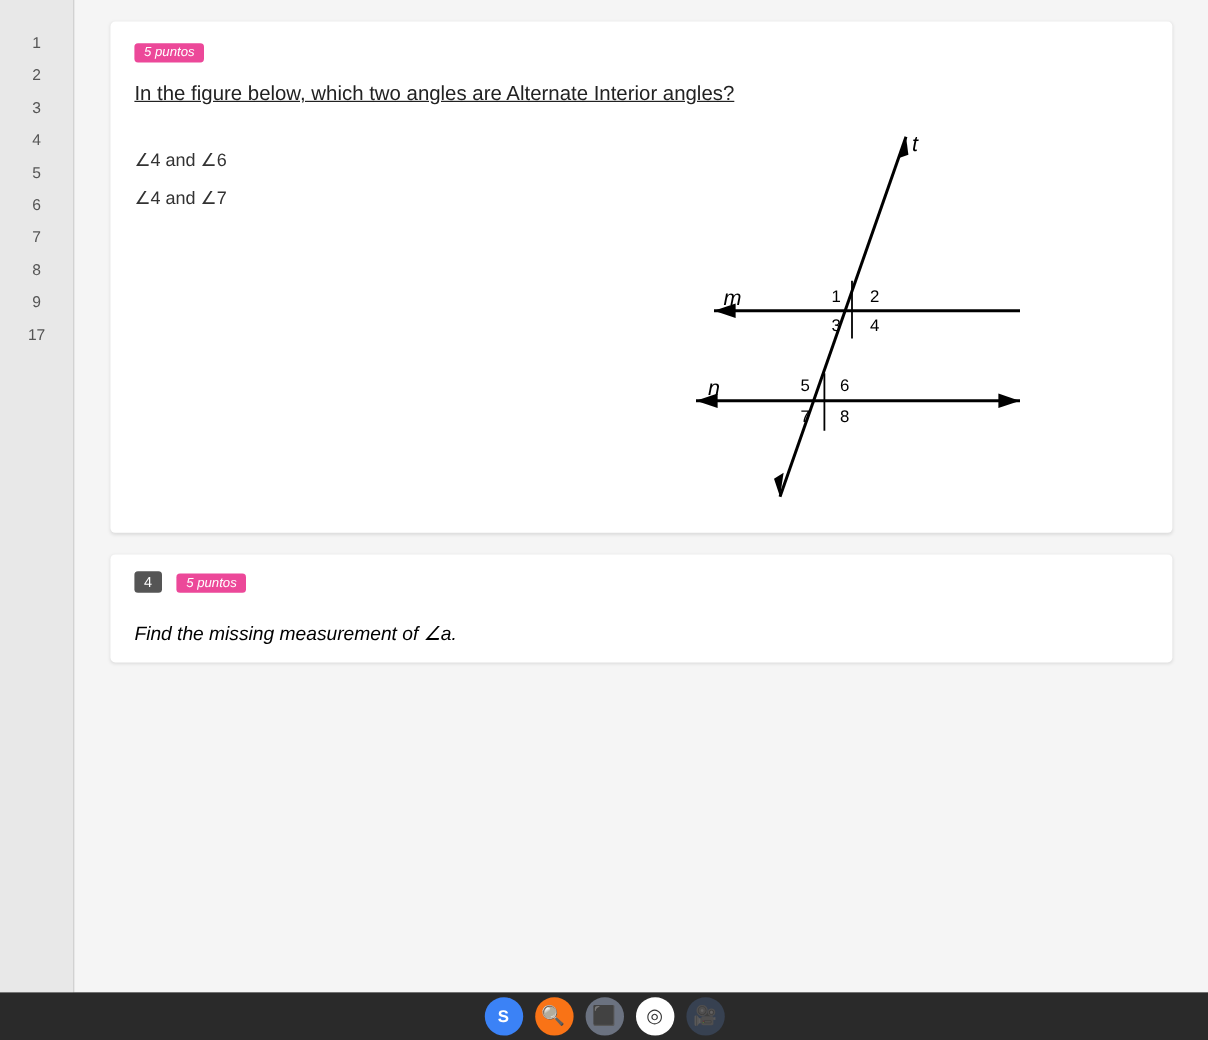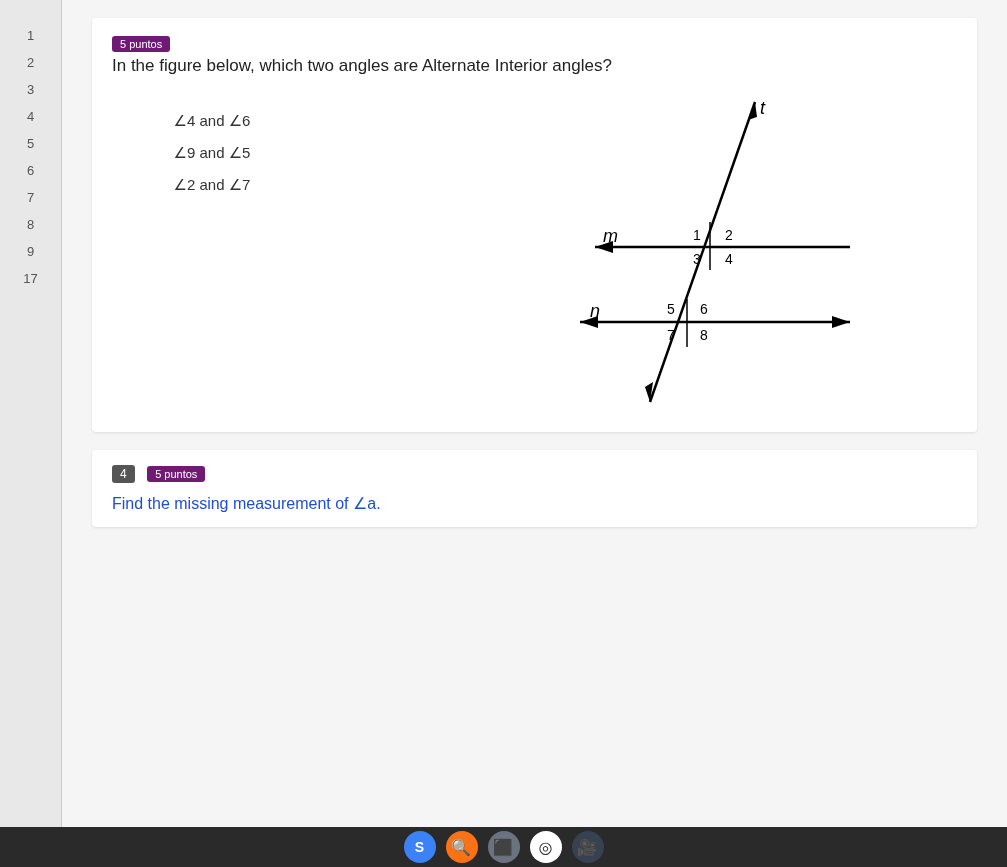--- a/index.html
+++ b/index.html
@@ -50,54 +50,55 @@
     .question-block {
       background: white;
       border-radius: 4px;
       padding: 16px 20px 20px 20px;
       margin-bottom: 18px;
       box-shadow: 0 1px 3px rgba(0,0,0,0.1);
     }
 
     .points-badge {
       display: inline-block;
-      background: #701a75;
+      background: #ec4899;
       color: white;
       font-size: 11px;
       padding: 2px 8px;
       border-radius: 3px;
-      margin-bottom: 4px;
+      margin-bottom: 16px;
+      font-style: italic;
     }
 
     .question-text {
       font-size: 17px;
       font-weight: 500;
       color: #222;
       margin-bottom: 16px;
+      text-decoration: underline;
     }
 
     .question-body {
       display: flex;
       align-items: flex-start;
       gap: 20px;
     }
 
     
     .choices {
       display: flex;
       flex-direction: column;
       gap: 14px;
       margin-top: 20px;
       min-width: 200px;
     }
     .choice-item {
       font-size: 15px;
       color: #333;
       cursor: pointer;
-      text-align: center;
     }
 
     
     .diagram-area {
       flex: 1;
       display: flex;
       justify-content: center;
       align-items: center;
       min-height: 300px;
     }
@@ -113,21 +114,22 @@
       display: inline-block;
       background: #555;
       color: white;
       font-size: 12px;
       padding: 2px 8px;
       border-radius: 3px;
       margin-right: 8px;
     }
     .next-question-text {
       font-size: 16px;
-      color: #1d4ed8;
+      color: #000000;
+      font-style: italic;
     }
 
     
     .taskbar {
       position: absolute;
       bottom: 0;
       left: 0;
       right: 0;
       height: 40px;
       background: #2a2a2a;
@@ -178,22 +180,21 @@
 <div class="main">
 
   <div class="question-block">
     <div class="points-badge">5 puntos</div>
     <div class="question-text">In the figure below, which two angles are Alternate Interior angles?</div>
 
     <div class="question-body">
 
       <div class="choices">
         <div class="choice-item">∠4 and ∠6</div>
-        <div class="choice-item">∠9 and ∠5</div>
-        <div class="choice-item">∠2 and ∠7</div>
+        <div class="choice-item">∠4 and ∠7</div>
       </div>
 
       <div class="diagram-area">
         <svg class="diagram-svg" viewBox="0 0 420 320">
 
           <line x1="215" y1="310" x2="320" y2="10" stroke="black" stroke-width="2.5"></line>
 
           <polygon points="320,10 313,28 322,25" fill="black"></polygon>
 
           <polygon points="215,310 218,290 210,295" fill="black"></polygon>

